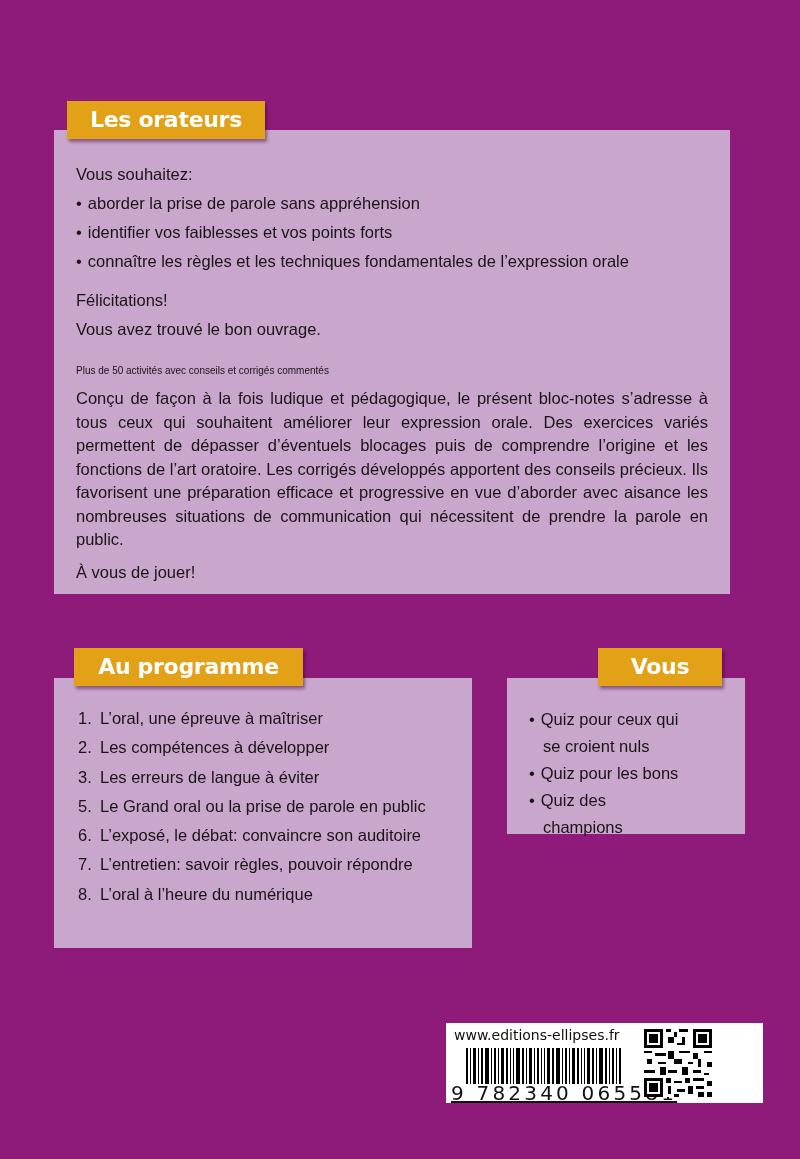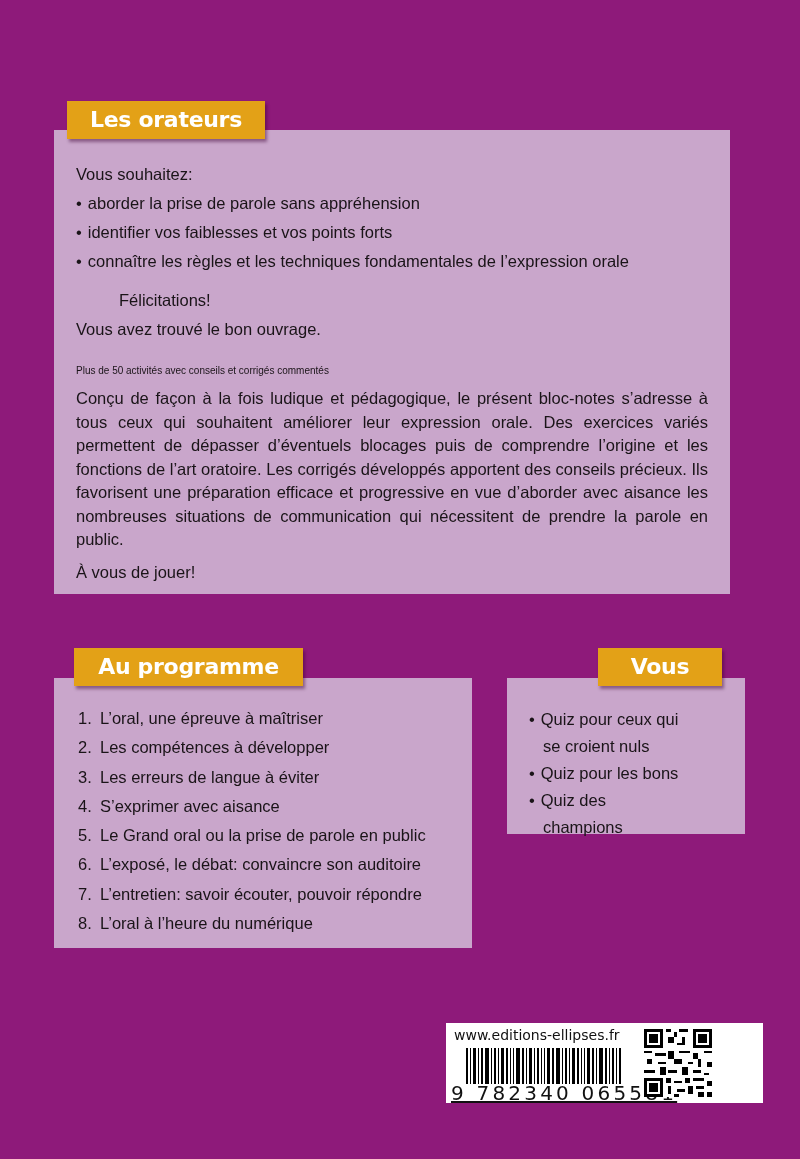--- a/index.html
+++ b/index.html
@@ -42,37 +42,36 @@
 </style>
 </head>
 <body>
 
 <div class="tag" style="left:67px; top:101px; width:198px;">Les orateurs</div>
 <div class="panel" style="left:54px; top:130px; width:676px; height:464px; padding:28px 22px 0 22px;">
   <p class="txt" style="margin-top:2px;">Vous souhaitez:</p>
   <p class="txt bullet">aborder la prise de parole sans appréhension</p>
   <p class="txt bullet">identifier vos faiblesses et vos points forts</p>
   <p class="txt bullet">connaître les règles et les techniques fondamentales de l’expression orale</p>
-  <p class="txt" style="margin-top:10px;margin-left:43px;">Félicitations!</p>
+  <p class="txt" style="margin-top:10px;">Félicitations!</p>
   <p class="txt">Vous avez trouvé le bon ouvrage.</p>
   <p class="txt bold" style="margin-top:12px;">Plus de 50 activités avec conseils et corrigés commentés</p>
   <p class="para" style="margin-top:2px; word-spacing:-0.5px;">Conçu de façon à la fois ludique et pédagogique, le présent bloc-notes s’adresse à tous ceux qui souhaitent améliorer leur expression orale. Des exercices variés permettent de dépasser d’éventuels blocages puis de comprendre l’origine et les fonctions de l’art oratoire. Les corrigés développés apportent des conseils précieux. Ils favorisent une préparation efficace et progressive en vue d’aborder avec aisance les nombreuses situations de communication qui nécessitent de prendre la parole en public.</p>
   <p class="txt" style="margin-top:6px;">À vous de jouer!</p>
 </div>
 
 <div class="tag" style="left:74px; top:648px; width:229px;">Au programme</div>
 <div class="panel" style="left:54px; top:678px; width:418px; height:270px; padding:26px 0 8px 24px;">
   <ol class="olist">
     <li><span class="num">1.</span><span>L’oral, une épreuve à maîtriser</span></li>
     <li><span class="num">2.</span><span>Les compétences à développer</span></li>
     <li><span class="num">3.</span><span>Les erreurs de langue à éviter</span></li>
-    <li><span class="num">4.</span><span>S’exprimer avec aisance</span></li>
     <li><span class="num">5.</span><span>Le Grand oral ou la prise de parole en public</span></li>
     <li><span class="num">6.</span><span>L’exposé, le débat: convaincre son auditoire</span></li>
-    <li><span class="num">7.</span><span>L’entretien: savoir écouter, pouvoir répondre</span></li>
+    <li><span class="num">7.</span><span>L’entretien: savoir règles, pouvoir répondre</span></li>
     <li><span class="num">8.</span><span>L’oral à l’heure du numérique</span></li>
   </ol>
 </div>
 
 <div class="tag" style="left:598px; top:648px; width:124px;">Vous</div>
 <div class="panel" style="left:507px; top:678px; width:238px; height:156px; padding:28px 20px 0 22px;">
   <ul class="blist" style="width:160px;">
     <li>Quiz pour ceux qui se croient nuls</li>
     <li>Quiz pour les bons</li>
     <li>Quiz des champions</li>

